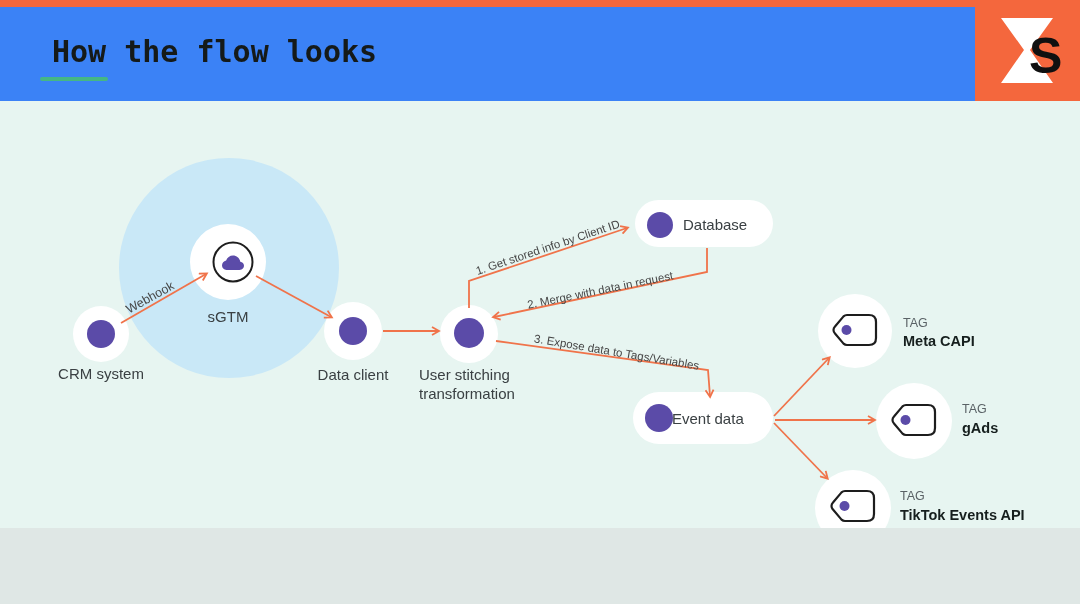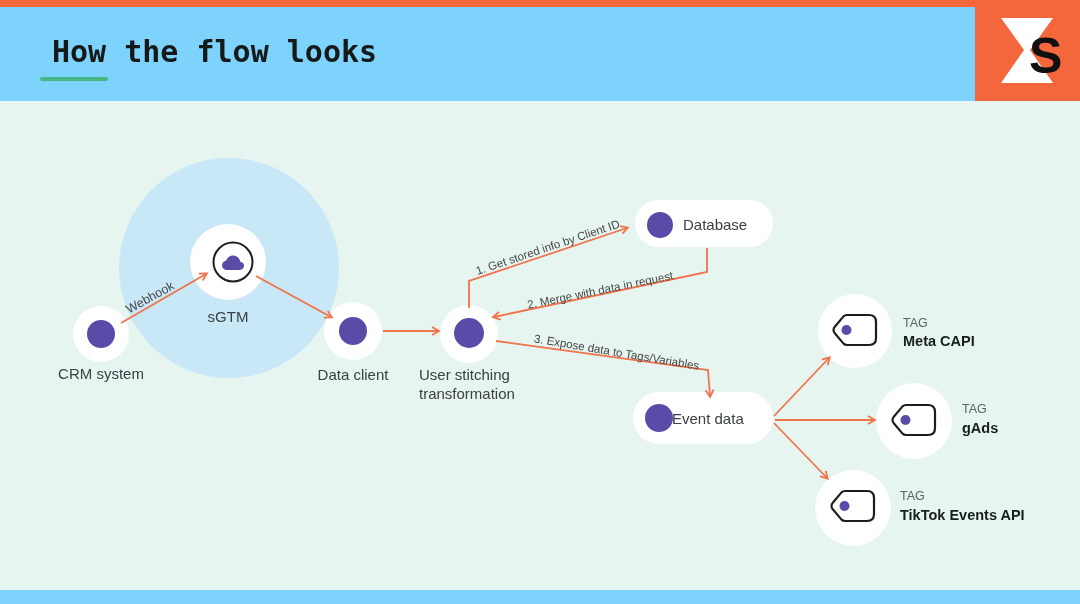--- a/index.html
+++ b/index.html
@@ -1,18 +1,18 @@
 <!DOCTYPE html>
 <html><head>
 <meta charset="utf-8">
 <style>
   html,body{margin:0;padding:0;background:#dfe7e5;}
   .stage{
-    position:relative;width:1080px;height:604px;overflow:hidden;
-    background:#7dd3fc;font-family:"Liberation Sans",sans-serif;
+    position:relative;width:1080px;height:528px;overflow:hidden;
+    background:#3b82f6;font-family:"Liberation Sans",sans-serif;
   }
   .top-bar{position:absolute;left:0;top:0;width:1080px;height:7px;background:#F4673D;}
   .content-bg{position:absolute;left:0;top:101px;width:1080px;height:489px;background:#e7f5f1;}
   .page-title{
     position:absolute;left:52px;top:34px;
     font-family:"DejaVu Sans Mono",monospace;font-weight:700;font-size:30px;
     color:#151a19;letter-spacing:0px;white-space:nowrap;
   }
   .title-underline{position:absolute;left:40px;top:77px;width:68px;height:4px;background:#45B784;border-radius:2px;}
   .brand{position:absolute;left:975px;top:0;width:105px;height:101px;background:#F4673D;}

